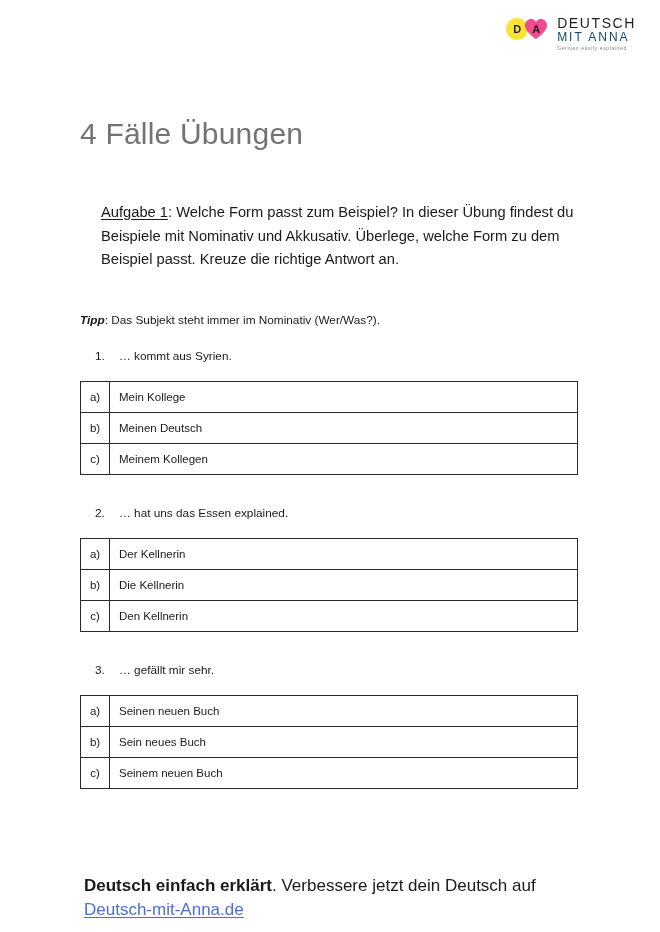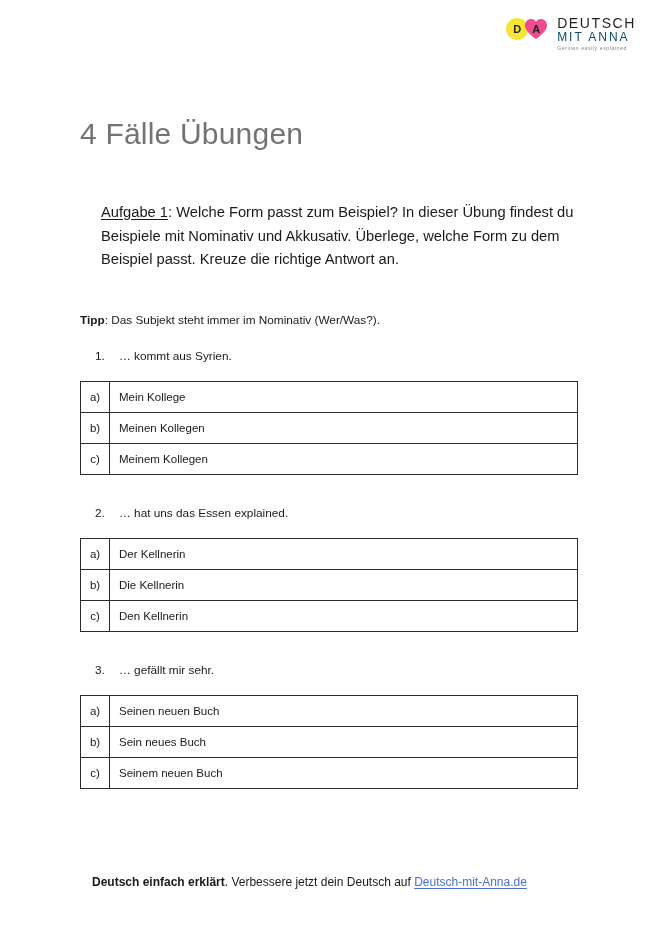--- a/index.html
+++ b/index.html
@@ -129,21 +129,21 @@
 
   .tipp {
     position: absolute;
     left: 80px;
     top: 300px;
     width: 500px;
     font-size: 11.8px;
     line-height: 1.5;
     color: #1a1a1a;
   }
-  .tipp b { font-weight: bold; }
+  .tipp b { font-weight: bold; font-style: italic; }
 
   .qblock { position: absolute; left: 80px; width: 500px; }
 
   .q-label {
     font-size: 11.8px;
     color: #1a1a1a;
     line-height: 1.4;
     padding-left: 15px;
     display: flex;
     gap: 13px;
@@ -166,24 +166,24 @@
     vertical-align: middle;
   }
   table.opts td.letter {
     width: 28px;
     padding: 0;
     text-align: center;
   }
 
   .footer {
     position: absolute;
-    left: 92px;
+    left: 84px;
     top: 874px;
     width: 520px;
-    font-size: 12px;
+    font-size: 17px;
     color: #1a1a1a;
     line-height: 1.4;
   }
   .footer b { font-weight: bold; }
   .footer a {
     color: #4a6fd6;
     text-decoration: underline;
     text-underline-offset: 2px;
   }
 </style>
@@ -225,21 +225,21 @@
       <span class="q-text">… kommt aus Syrien.</span>
     </div>
     <table class="opts">
       <tbody>
           <tr>
         <td class="letter">a)</td>
         <td>Mein Kollege</td>
       </tr>
       <tr>
         <td class="letter">b)</td>
-        <td>Meinen Kollegen</td>
+        <td>Meinen Deutsch</td>
       </tr>
       <tr>
         <td class="letter">c)</td>
         <td>Meinem Kollegen</td>
       </tr>
     </tbody>
       </table>
   </div>
 
   <div class="qblock" style="top:505px;">

